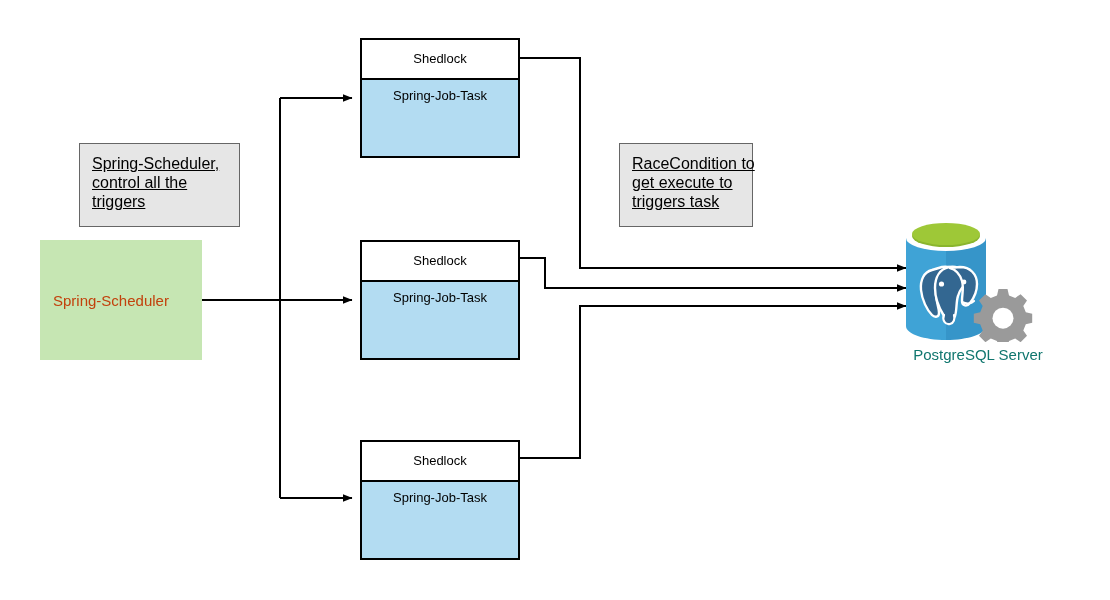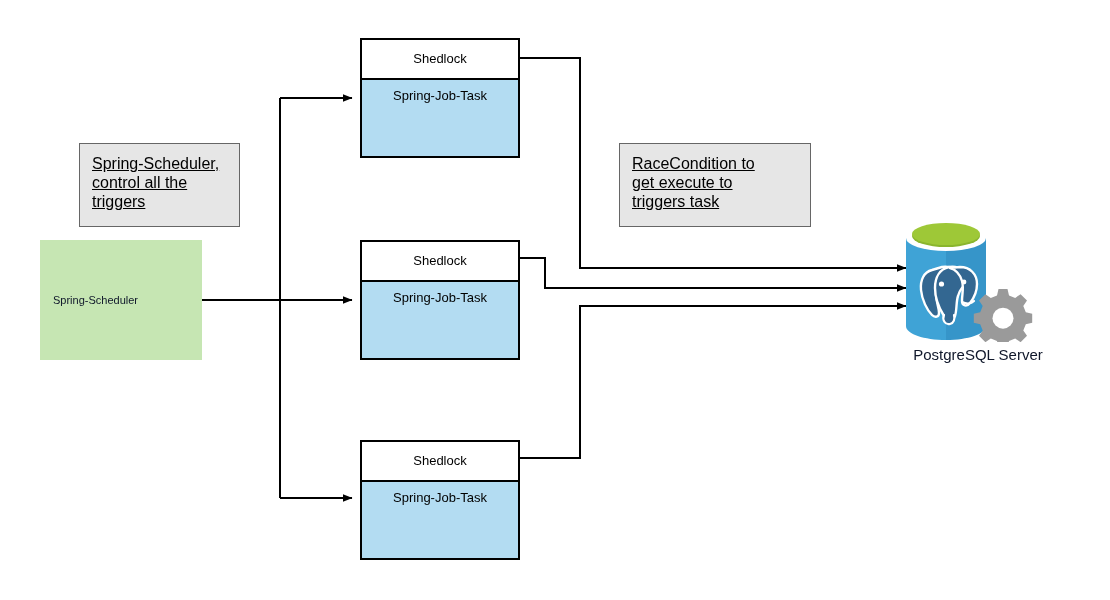--- a/index.html
+++ b/index.html
@@ -81,41 +81,41 @@
   }
 
   
   .scheduler {
     background: #c6e6b3;
     display: flex;
     align-items: center;
     box-sizing: border-box;
   }
   .scheduler .sched-label {
-    font-size: 11px;
-    color: #0f172a;
+    font-size: 15px;
+    color: #c2410c;
     padding-left: 13px;
     white-space: nowrap;
   }
 
   
   .db-node {
     position: absolute;
     width: 160px;
     text-align: center;
   }
   .db-art {
     position: relative;
     width: 160px;
     height: 120px;
     margin: 0 auto;
   }
   .db-caption {
     font-size: 15px;
-    color: #0f172a;
+    color: #0f766e;
     margin-top: 4px;
     white-space: nowrap;
   }
 </style>
 </head>
 <body>
 
 <div id="canvas">
 
   <svg class="wires" viewBox="0 0 1110 600" width="1110" height="600" aria-hidden="true">
@@ -141,21 +141,21 @@
 
     <path d="M520,458 L580,458 L580,306 L906,306" fill="none" stroke="#000000" stroke-width="2" marker-end="url(#arrowhead)"></path>
   </svg>
 
   <div class="node note" style="left:79px; top:143px; width:161px; height:84px;">
     <div class="note-line">Spring-Scheduler,</div>
     <div class="note-line">control all the</div>
     <div class="note-line">triggers</div>
   </div>
 
-  <div class="node note" style="left:619px; top:143px; width:192px; height:84px;">
+  <div class="node note" style="left:619px; top:143px; width:134px; height:84px;">
     <div class="note-line">RaceCondition to</div>
     <div class="note-line">get execute to</div>
     <div class="note-line">triggers task</div>
   </div>
 
   <div class="node scheduler" style="left:40px; top:240px; width:162px; height:120px;">
     <span class="sched-label">Spring-Scheduler</span>
   </div>
 
   <div class="node instance" style="left:360px; top:38px; width:160px; height:120px;">

